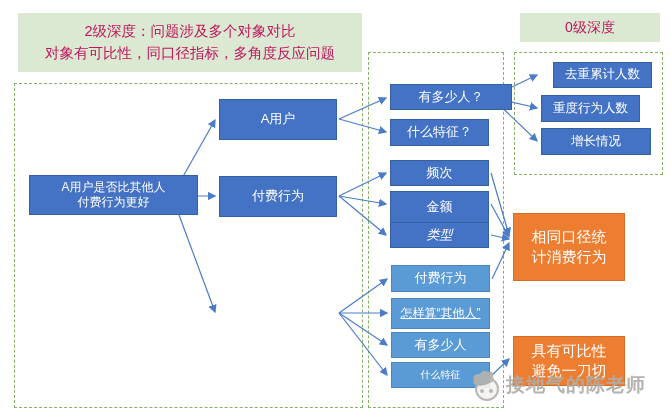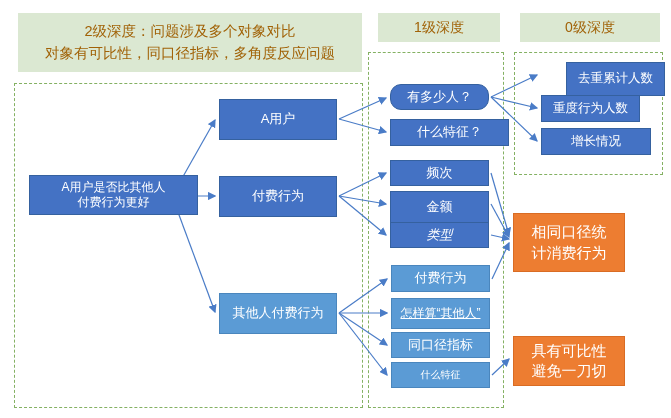--- a/index.html
+++ b/index.html
@@ -12,21 +12,21 @@
     --green-bg:#dbe8d2;
     --green-border:#84b163;
     --arrow:#4a7cc7;
     --watermark:#b0ada9;
   }
   html,body{margin:0;padding:0;background:#ffffff;}
   body{font-family:"Liberation Sans","DejaVu Sans",sans-serif;}
   #canvas{position:relative;width:671px;height:418px;background:#ffffff;overflow:hidden;}
 
   .green-label{
-    position:absolute;background:var(--green-bg);color:#a16207;
+    position:absolute;background:var(--green-bg);color:#be185d;
     display:flex;align-items:center;justify-content:center;text-align:center;
     white-space:pre-line;box-sizing:border-box;
   }
   .gl-2{left:18px;top:13px;width:344px;height:59px;font-size:14.5px;line-height:1.45;}
   .gl-1{left:378px;top:13px;width:122px;height:29px;font-size:14px;}
   .gl-0{left:520px;top:13px;width:140px;height:29px;font-size:14px;}
 
   .region{
     position:absolute;border:1.5px dashed var(--green-border);
     box-sizing:border-box;background:transparent;
@@ -42,54 +42,53 @@
   }
   .blue{background:var(--dark-blue);border:1px solid var(--dark-blue-border);}
   .lblue{background:var(--light-blue);border:1px solid var(--light-blue-border);}
   .orange{background:var(--orange);border:1px solid var(--orange-border);font-size:15px;line-height:1.35;}
 
   .n-root{left:29px;top:175px;width:169px;height:40px;font-size:12px;}
   .n-a-user{left:219px;top:99px;width:118px;height:41px;font-size:13px;}
   .n-pay{left:219px;top:176px;width:118px;height:41px;font-size:13px;}
   .n-other-pay{left:219px;top:293px;width:118px;height:41px;font-size:13px;}
 
-  .n-how-many-q{left:390px;top:84px;width:99px;height:26px;font-size:13px;border-radius:11px;}
-  .n-what-feat-q{left:390px;top:119px;width:119px;height:27px;font-size:13px;}
+  .n-how-many-q{left:390px;top:84px;width:122px;height:26px;font-size:13px;}
+  .n-what-feat-q{left:390px;top:119px;width:99px;height:27px;font-size:13px;}
   .n-freq{left:390px;top:160px;width:99px;height:26px;font-size:13px;}
   .n-amount{left:390px;top:191px;width:99px;height:33px;font-size:13px;}
   .n-type{left:390px;top:222px;width:99px;height:26px;font-size:13px;font-style:italic;}
   .n-pay2{left:391px;top:265px;width:99px;height:27px;font-size:13px;}
   .n-how-count{left:391px;top:298px;width:99px;height:31px;font-size:12px;line-height:1.2;text-decoration:underline;}
   .n-how-many2{left:391px;top:332px;width:99px;height:26px;font-size:13px;}
   .n-what-feat2{left:391px;top:362px;width:99px;height:26px;font-size:10px;}
 
-  .n-dedup{left:566px;top:62px;width:99px;height:34px;font-size:12.5px;text-align:center;}
+  .n-dedup{left:553px;top:62px;width:99px;height:26px;font-size:12.5px;text-align:center;}
   .n-heavy{left:541px;top:95px;width:99px;height:27px;font-size:12.5px;}
   .n-growth{left:541px;top:128px;width:110px;height:27px;font-size:12.5px;}
 
-  .n-same-caliber{left:513px;top:213px;width:112px;height:59px;}
+  .n-same-caliber{left:513px;top:213px;width:112px;height:68px;}
   .n-comparable{left:513px;top:336px;width:112px;height:50px;}
 
   #arrows{position:absolute;left:0;top:0;width:671px;height:418px;pointer-events:none;}
 
   .watermark{
     position:absolute;left:468px;top:364px;width:200px;height:42px;
     display:flex;align-items:center;color:var(--watermark);
     font-weight:bold;font-size:19px;letter-spacing:1px;opacity:0.92;z-index:5;
   }
   .watermark .wm-text{margin-left:4px;}
 </style>
 </head>
 <body>
 
 <div id="canvas">
 
   <div class="green-label gl-2">2级深度：问题涉及多个对象对比
 对象有可比性，同口径指标，多角度反应问题</div>
-  <div class="green-label gl-1">1级深度</div>
   <div class="green-label gl-0">0级深度</div>
 
   <div class="region region-l2"></div>
   <div class="region region-l1"></div>
   <div class="region region-l0"></div>
 
   <svg id="arrows" viewBox="0 0 671 418">
     <defs>
       <marker id="ah" viewBox="0 0 10 10" refX="8.5" refY="5" markerWidth="7" markerHeight="7" orient="auto-start-reverse">
         <path d="M0,0 L10,5 L0,10 z" fill="#4a7cc7"></path>
@@ -122,35 +121,43 @@
       <line x1="492" y1="279" x2="509" y2="243" marker-end="url(#ah)"></line>
 
       <line x1="492" y1="375" x2="509" y2="359" marker-end="url(#ah)"></line>
     </g>
   </svg>
 
   <div class="node blue n-root">A用户是否比其他人
 付费行为更好</div>
   <div class="node blue n-a-user">A用户</div>
   <div class="node blue n-pay">付费行为</div>
-  <div class="node lblue n-other-pay">其他人付费行为</div>
 
   <div class="node blue n-how-many-q">有多少人？</div>
   <div class="node blue n-what-feat-q">什么特征？</div>
   <div class="node blue n-freq">频次</div>
   <div class="node blue n-amount">金额</div>
   <div class="node blue n-type">类型</div>
   <div class="node lblue n-pay2">付费行为</div>
   <div class="node lblue n-how-count">怎样算“其他人”</div>
-  <div class="node lblue n-how-many2">同口径指标</div>
+  <div class="node lblue n-how-many2">有多少人</div>
   <div class="node lblue n-what-feat2">什么特征</div>
 
   <div class="node blue n-dedup">去重累计人数</div>
   <div class="node blue n-heavy">重度行为人数</div>
   <div class="node blue n-growth">增长情况</div>
 
   <div class="node orange n-same-caliber">相同口径统
 计消费行为</div>
   <div class="node orange n-comparable">具有可比性
 避免一刀切</div>
 
+  <div class="watermark">
+    <svg width="34" height="36" viewBox="0 0 34 36">
+      <circle cx="19" cy="22" r="11" fill="#f6f4f1" stroke="#b5b2ae" stroke-width="2"></circle>
+      <path d="M6,14 Q4,6 12,7 Q14,2 20,5 Q26,3 25,10 Q28,14 22,16 Q14,20 8,18 Q4,17 6,14 z" fill="#b5b2ae"></path>
+      <circle cx="14" cy="24" r="2" fill="#b5b2ae"></circle>
+      <circle cx="23" cy="24" r="2" fill="#b5b2ae"></circle>
+    </svg>
+    <span class="wm-text">接地气的陈老师</span>
+  </div>
 
 </div>
 
 </body></html>

